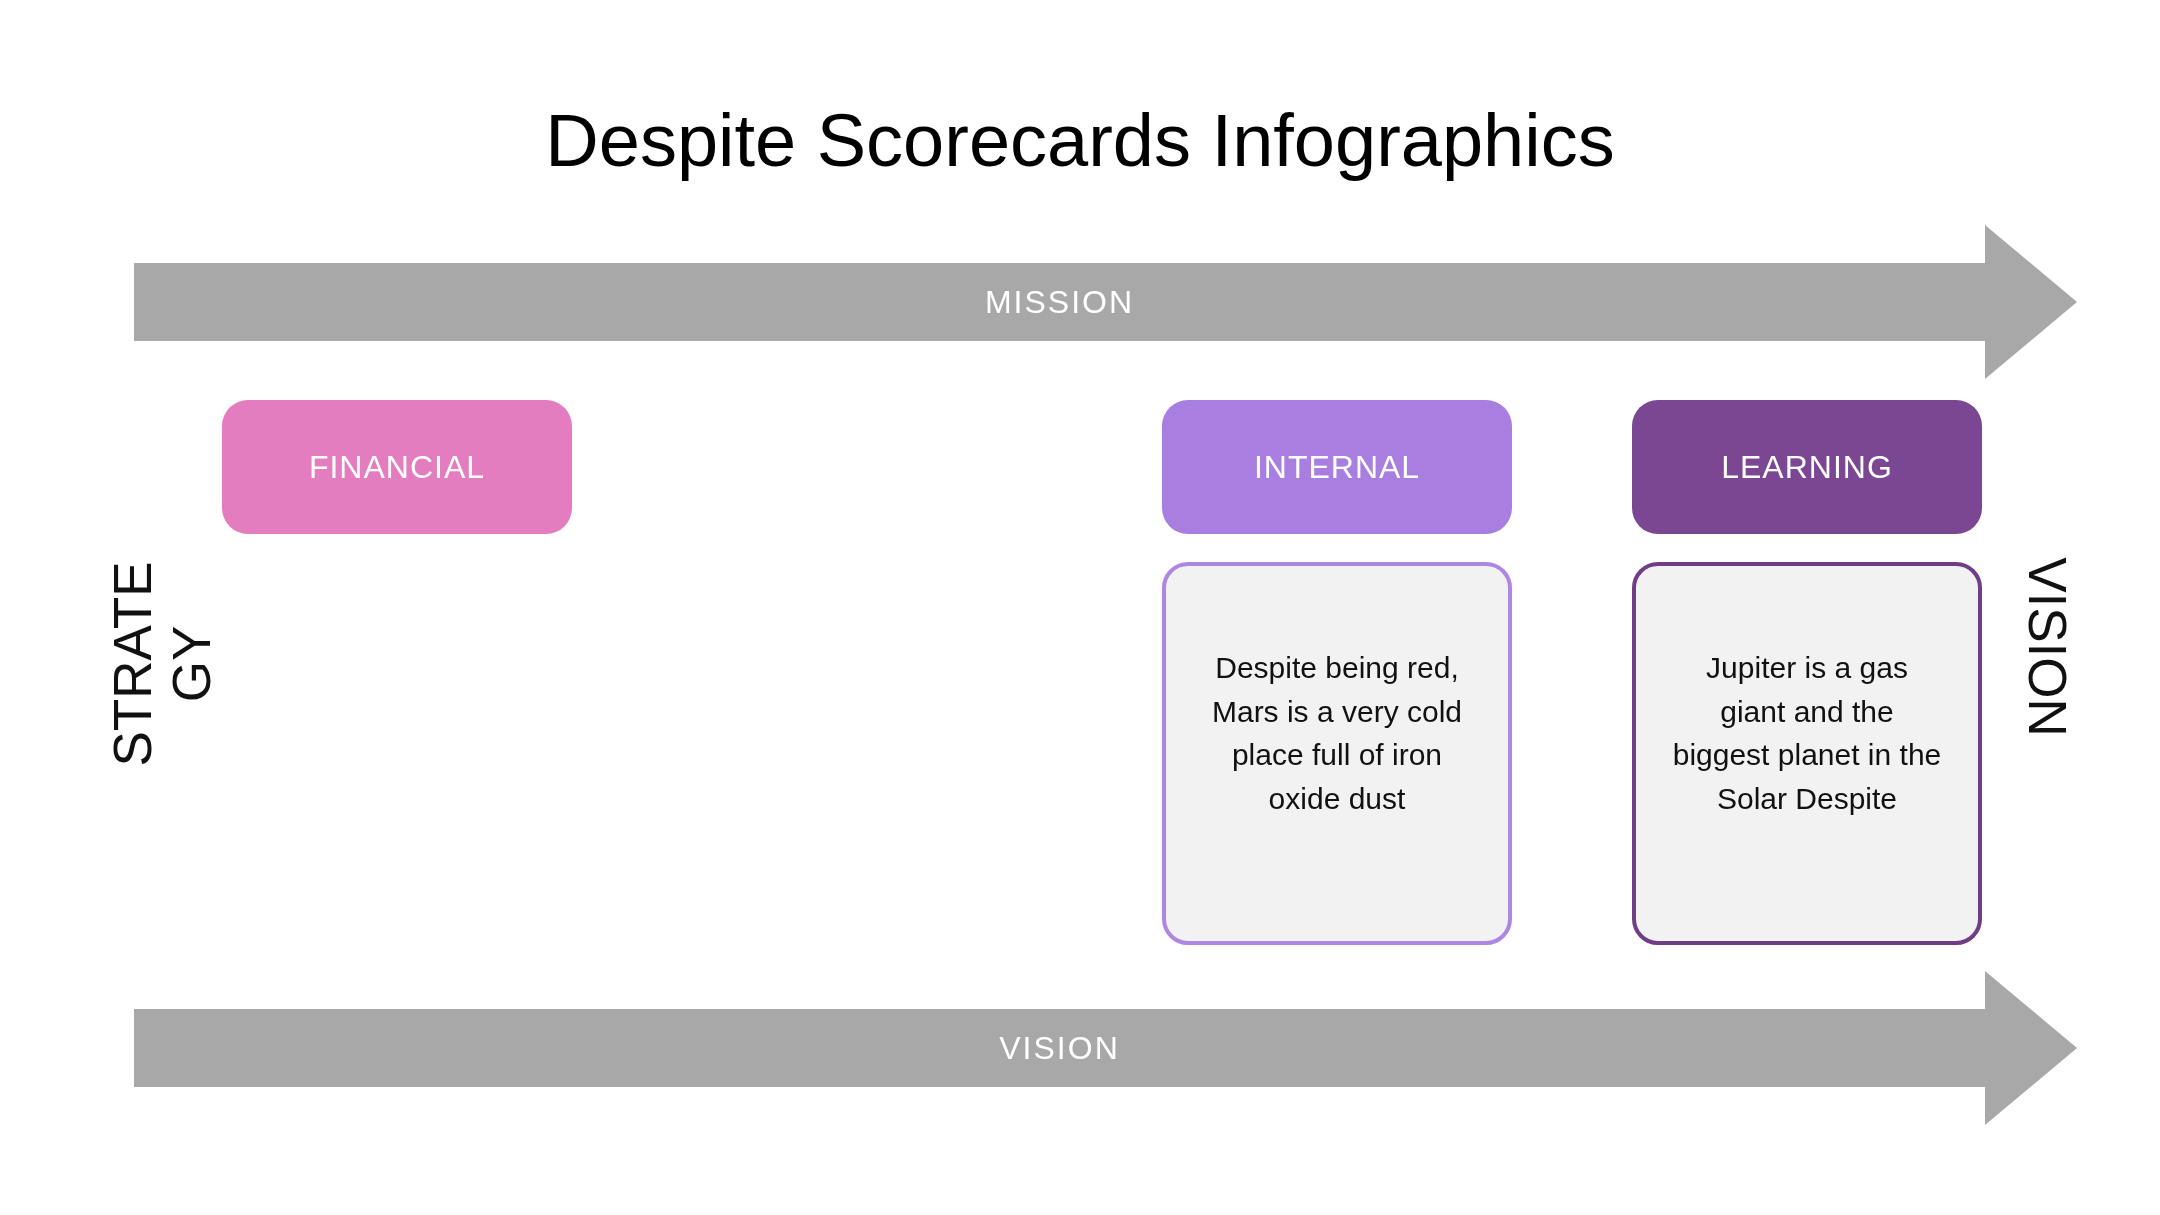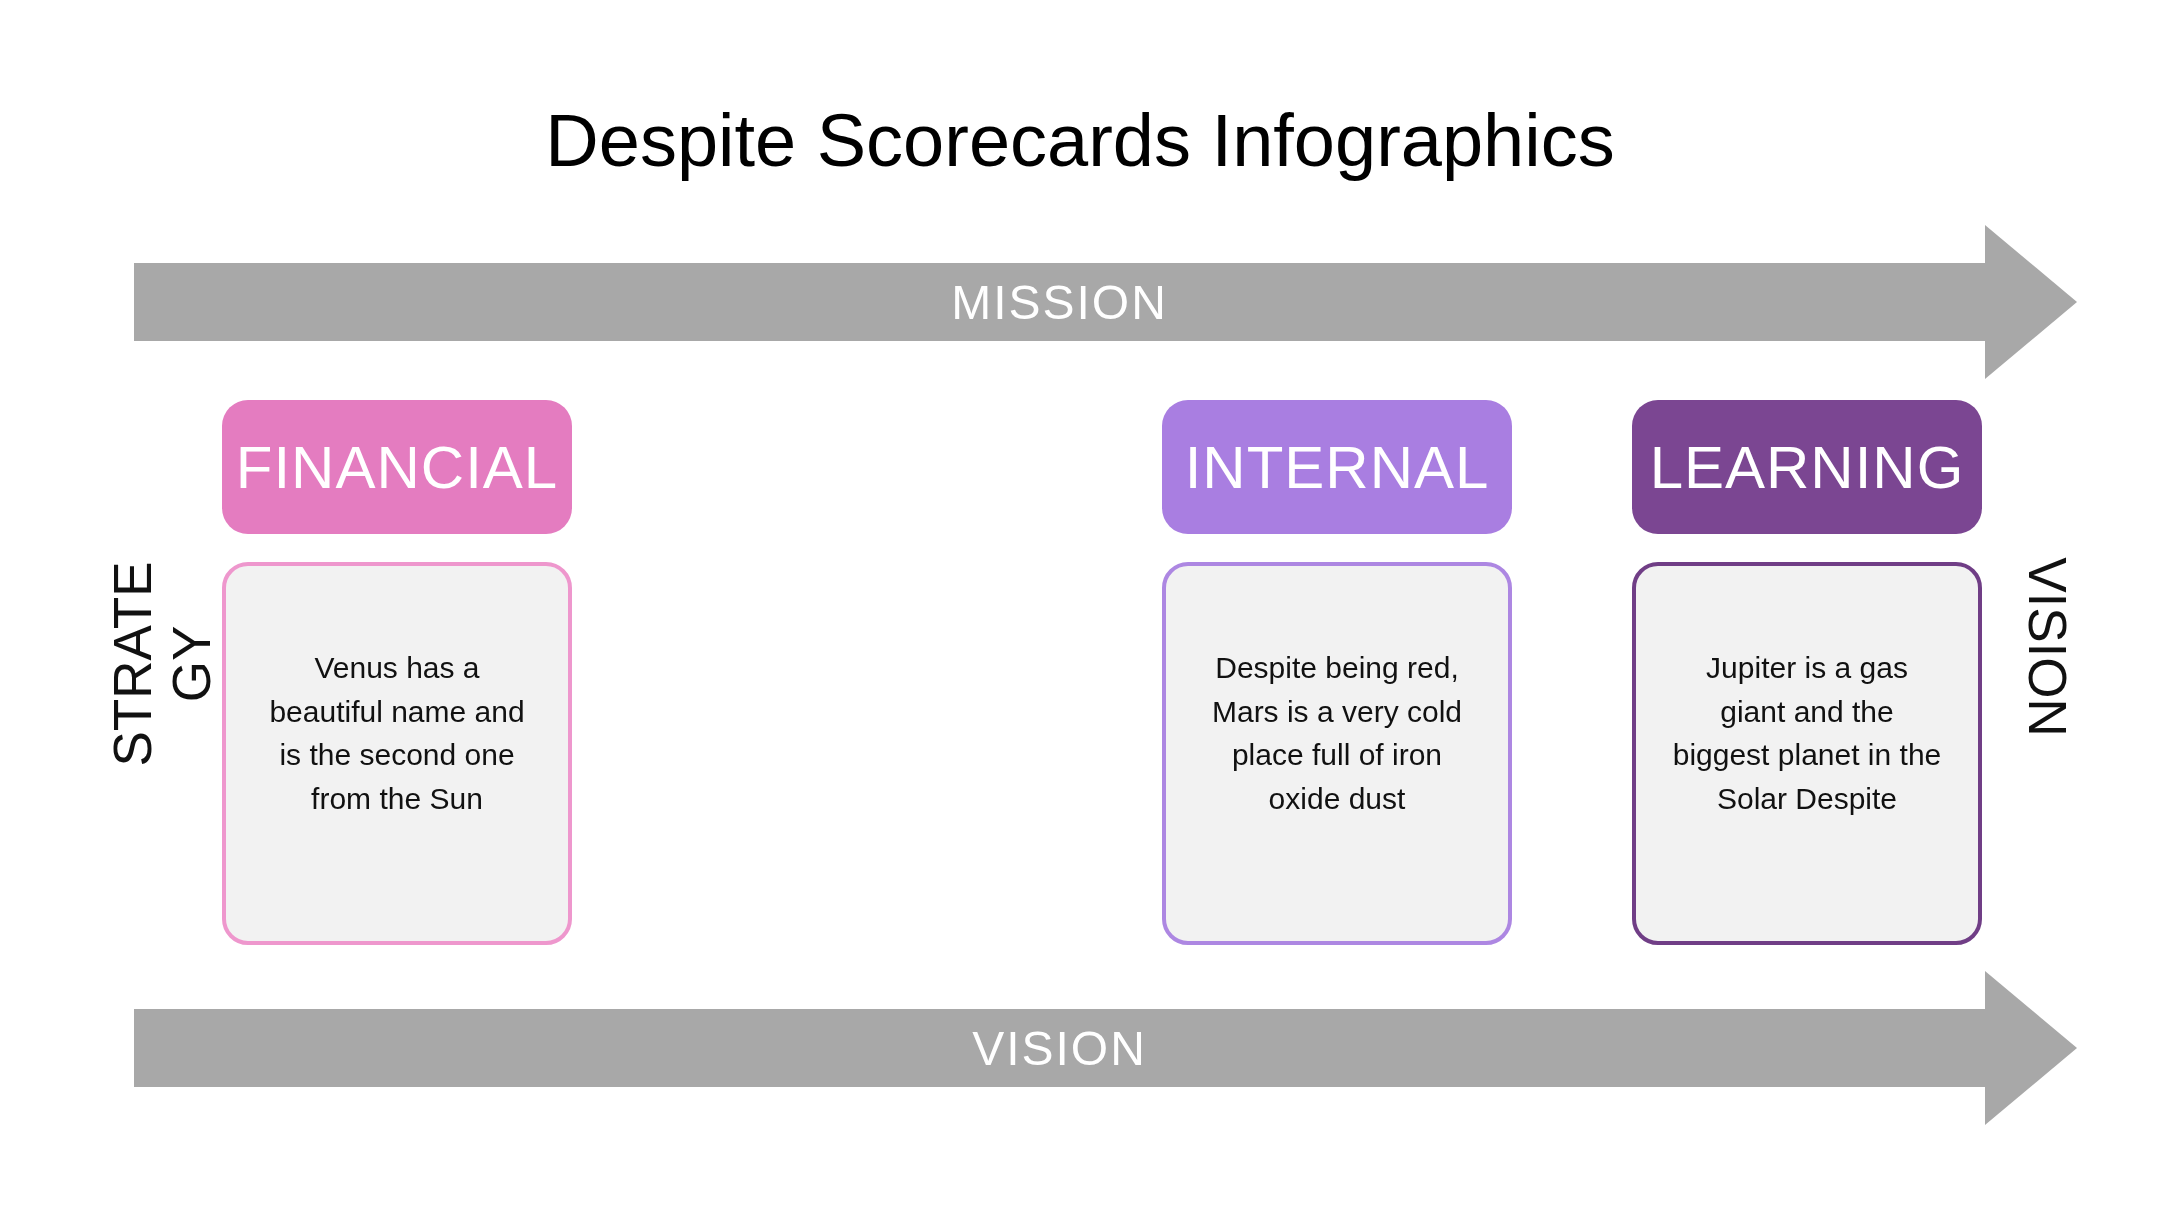--- a/index.html
+++ b/index.html
@@ -46,21 +46,21 @@
   }
   .arrow-head {
     width: 0;
     height: 0;
     border-top: 77px solid transparent;
     border-bottom: 77px solid transparent;
     border-left: 92px solid var(--arrow, #a8a8a8);
   }
   .arrow-label {
     color: #ffffff;
-    font-size: 48px;
+    font-size: 32px;
     letter-spacing: 2px;
   }
 
   
   .card {
     position: absolute;
     top: 400px;
     width: 350px;
   }
   .c0 { left: 222px; }
@@ -69,21 +69,21 @@
   .c3 { left: 1632px; }
 
   .card-header {
     height: 134px;
     border-radius: 26px;
     background: var(--hdr, #cccccc);
     display: flex;
     align-items: center;
     justify-content: center;
     color: #ffffff;
-    font-size: 60px;
+    font-size: 32px;
     letter-spacing: 1px;
   }
   .card-body {
     margin-top: 28px;
     height: 383px;
     border-radius: 26px;
     background: #f2f2f2;
     border: 4px solid var(--brd, #999999);
     padding: 80px 36px 20px 36px;
     text-align: center;
@@ -129,21 +129,20 @@
 
   <div class="side-label side-left">STRATE
 GY</div>
 
   <div class="side-label side-right">VISION</div>
 
   <div class="card c0" style="--hdr: #e47cc0; --brd: #ee97cd;">
     <div class="card-header">
       <span>FINANCIAL</span>
     </div>
-    <div class="card-body">Venus has a beautiful name and is the second one from the Sun</div>
   </div>
 
 
   <div class="card c2" style="--hdr: #a97ee1; --brd: #ad87e2;">
     <div class="card-header">
       <span>INTERNAL</span>
     </div>
     <div class="card-body">Despite being red, Mars is a very cold place full of iron oxide dust</div>
   </div>
 

